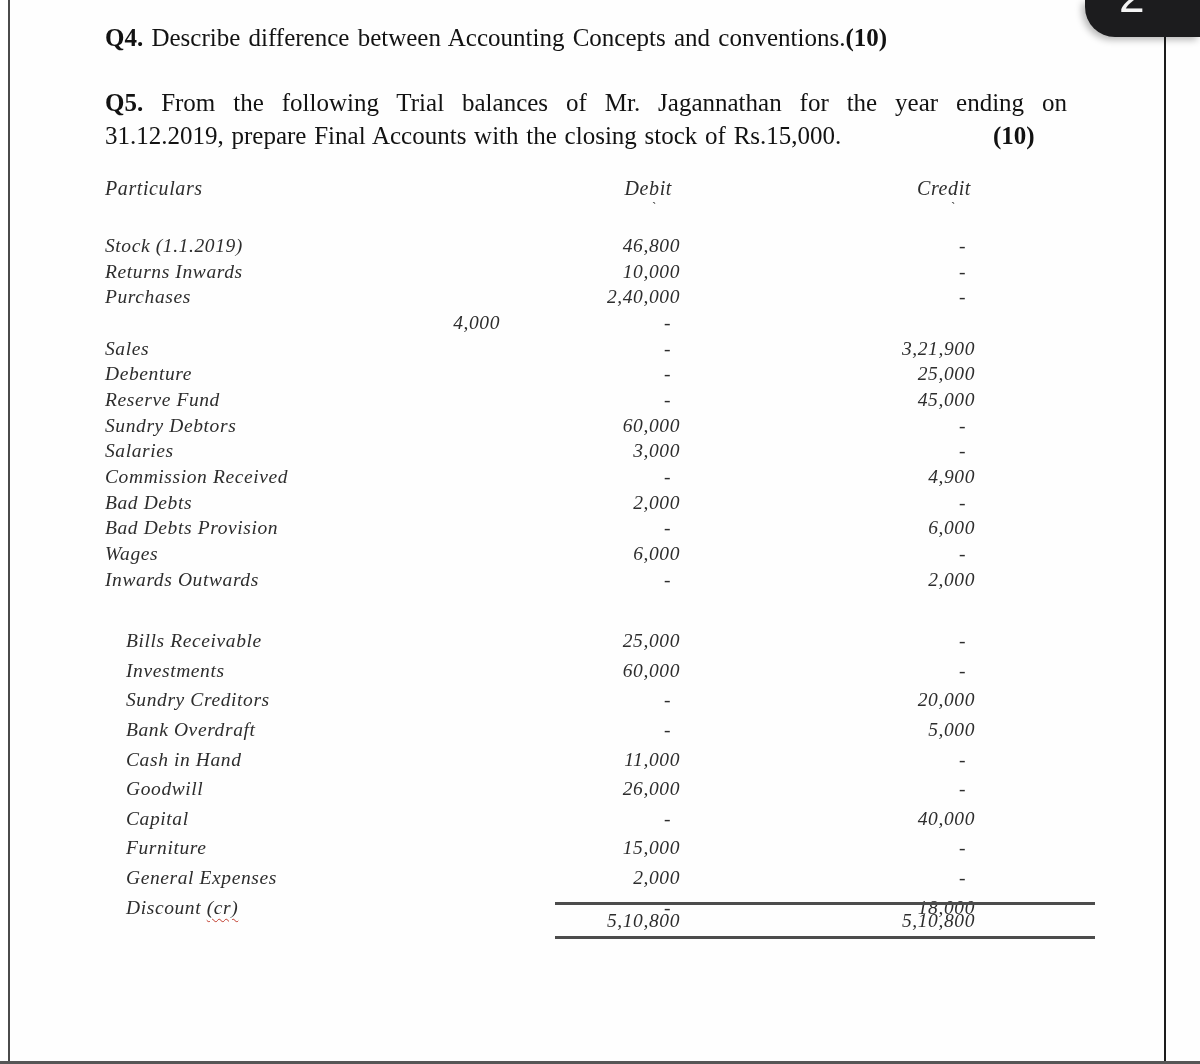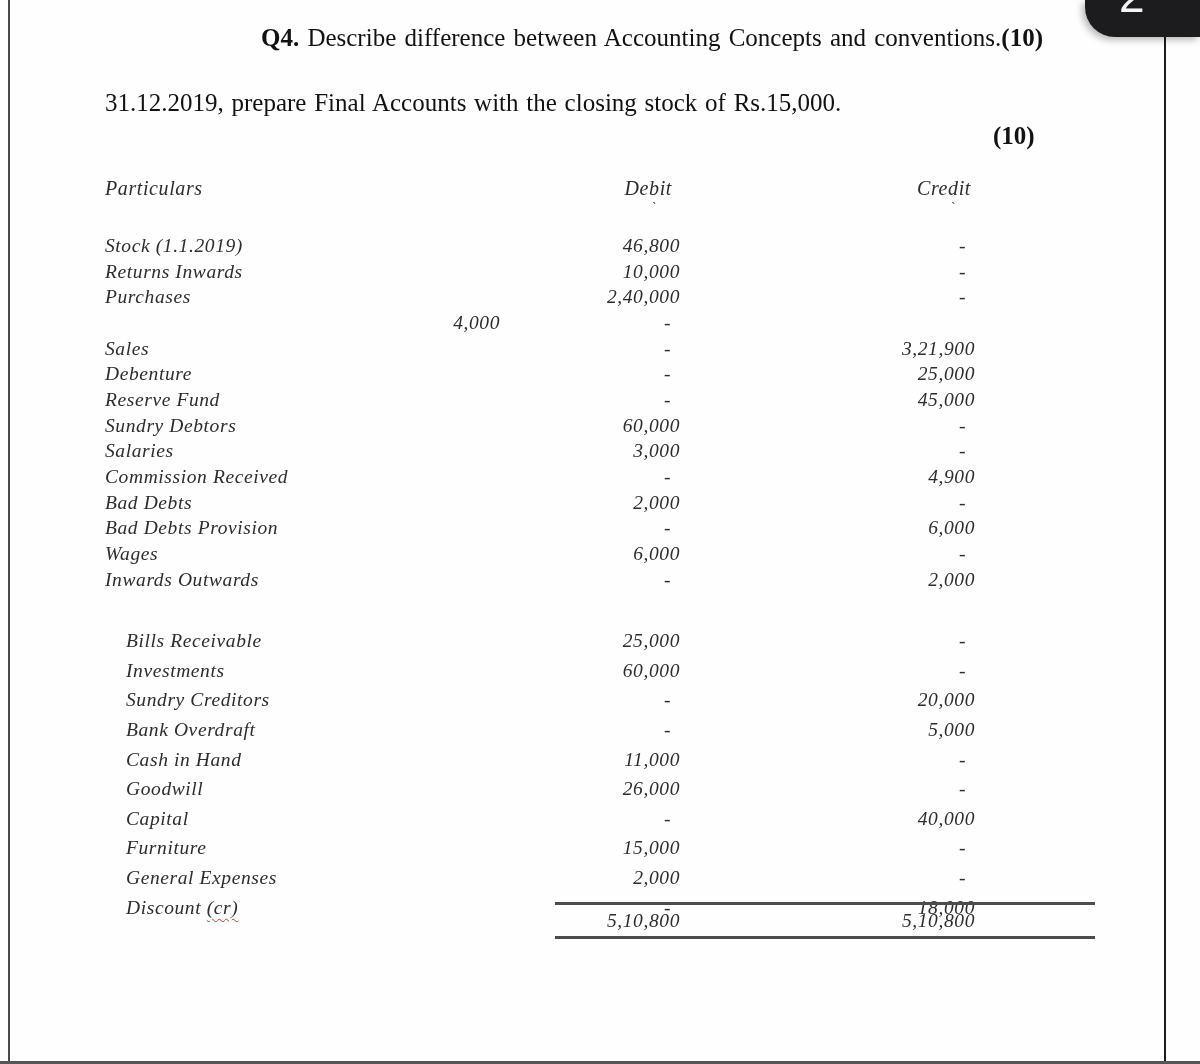--- a/index.html
+++ b/index.html
@@ -23,21 +23,21 @@
   }
   .badge span {
     position:absolute; left:34px; top:-27px;
     color:#f4f4f4; font-size:46px; line-height:46px;
     font-family:"Liberation Sans", sans-serif;
   }
 
   
   .q4 {
     position:absolute; left:105px; top:24px; width:938px;
-    display:flex; justify-content:flex-end;
+    display:flex; justify-content:flex-start;
     font-size:25px; color:#121212; word-spacing:2px; white-space:nowrap;
   }
   .qnum, .marks { font-weight:bold; }
   .q5 {
     position:absolute; left:105px; top:86px; width:962px;
     font-size:25px; color:#121212; line-height:33px;
   }
   .q5 .line1 { text-align:justify; text-align-last:justify; }
   .q5 .line2 { word-spacing:1.5px; }
   .q5 .marks { position:absolute; left:888px; top:33px; }
@@ -89,20 +89,21 @@
   <div class="badge">
     <span>2</span>
   </div>
 
   <div class="q4">
     <span><span class="qnum">Q4.</span> <span>Describe difference between Accounting Concepts and conventions.</span></span>
     <span class="marks">(10)</span>
   </div>
 
   <div class="q5">
+    <div class="line1"><span class="qnum">Q5.</span> <span>From the following Trial balances of Mr. Jagannathan for the year ending on</span></div>
     <div class="line2">31.12.2019, prepare Final Accounts with the closing stock of Rs.15,000.</div>
     <span class="marks">(10)</span>
   </div>
 
   <div class="tb">
     <div class="trow thead">
       <span class="c-label">Particulars</span>
       <span class="c-debit">Debit</span>
       <span class="c-credit">Credit</span>
     </div>

